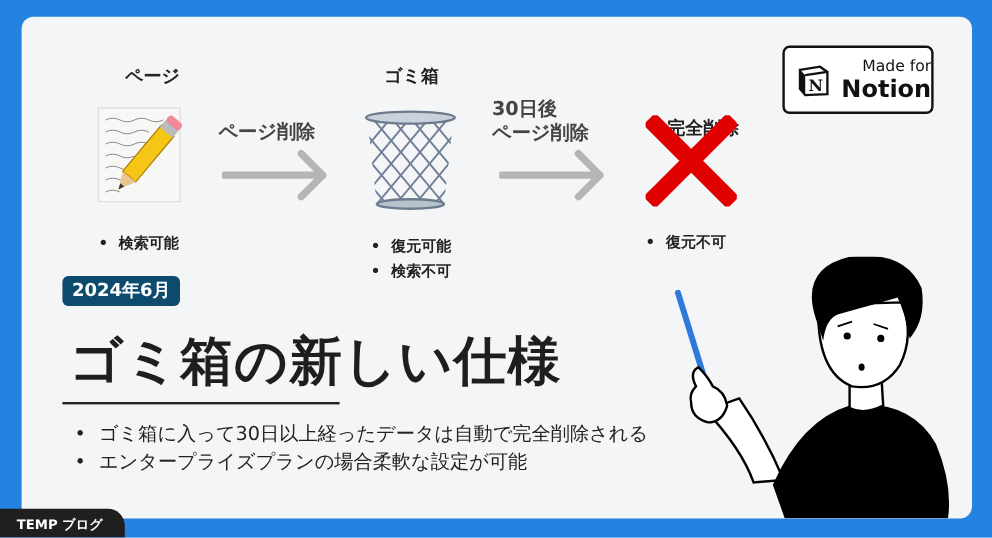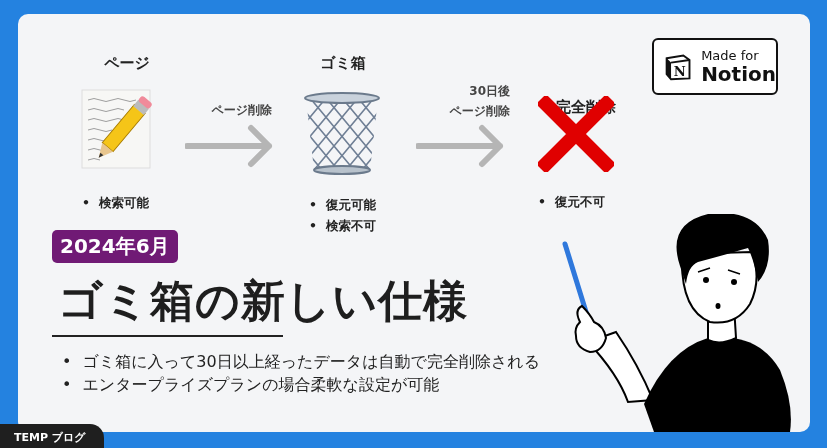--- a/index.html
+++ b/index.html
@@ -1,30 +1,30 @@
 <!DOCTYPE html>
 <html><head>
 <meta charset="utf-8">
 <style>
   * { box-sizing: border-box; margin: 0; padding: 0; }
   html, body { width: 827px; height: 448px; overflow: hidden; }
   body { background: #2482e0; position: relative; font-family: "DejaVu Sans", "Liberation Sans", sans-serif; color: #222; }
   .card { position: absolute; left: 18px; top: 14px; width: 792px; height: 418px; background: #f4f5f7; border-radius: 10px; overflow: hidden; }
   .stage-title { position: absolute; font-weight: bold; font-size: 15px; color: #222; text-align: center; }
-  .arrow-label { position: absolute; font-size: 12px; color: #444; text-align: right; font-weight: bold; line-height: 18px; }
+  .arrow-label { position: absolute; font-size: 16px; color: #444; text-align: left; font-weight: bold; line-height: 18px; }
   .bullets-small { position: absolute; list-style: none; font-size: 12.5px; font-weight: bold; color: #222; line-height: 21px; }
   .bullets-small li::before { content: "•"; margin-right: 9px; }
   .arrow { position: absolute; }
-  .date-badge { position: absolute; left: 34px; top: 216px; background: #701a75; color: #fff; font-weight: bold; font-size: 20px; padding: 3px 8px; border-radius: 5px; }
+  .date-badge { position: absolute; left: 34px; top: 216px; background: #0c4a6e; color: #fff; font-weight: bold; font-size: 15px; padding: 3px 8px; border-radius: 5px; }
   .headline { position: absolute; left: 40px; top: 258px; font-size: 44px; font-weight: bold; color: #1e1e1e; letter-spacing: 1px; }
   .rule { position: absolute; left: 34px; top: 321px; width: 231px; height: 2px; background: #222; }
   .bullets-main { position: absolute; left: 44px; top: 336px; list-style: none; font-size: 16px; color: #222; line-height: 23px; }
   .bullets-main li::before { content: "•"; margin-right: 11px; }
   .notion-badge { position: absolute; left: 634px; top: 24px; width: 126px; height: 57px; border: 2px solid #111; border-radius: 6px; background: #fff; display: flex; align-items: center; padding-left: 10px; }
-  .notion-text { margin-left: 9px; line-height: 1; }
+  .notion-text { margin-left: 9px; line-height: 1; text-align: right; }
   .notion-text .small { font-size: 13px; color: #111; display: block; }
   .notion-text .big { font-size: 20px; font-weight: bold; color: #111; display: block; margin-top: 2px; }
   .footer-tab { position: absolute; left: 0; top: 424px; width: 104px; height: 24px; background: #1f1f1f; border-top-right-radius: 14px; color: #fff; font-size: 11px; font-weight: bold; padding: 6px 0 0 14px; }
 </style>
 </head>
 <body>
 
 <div class="card">
 
   <div class="stage-title" style="left:64px; top:40px; width:90px;">ページ</div>

